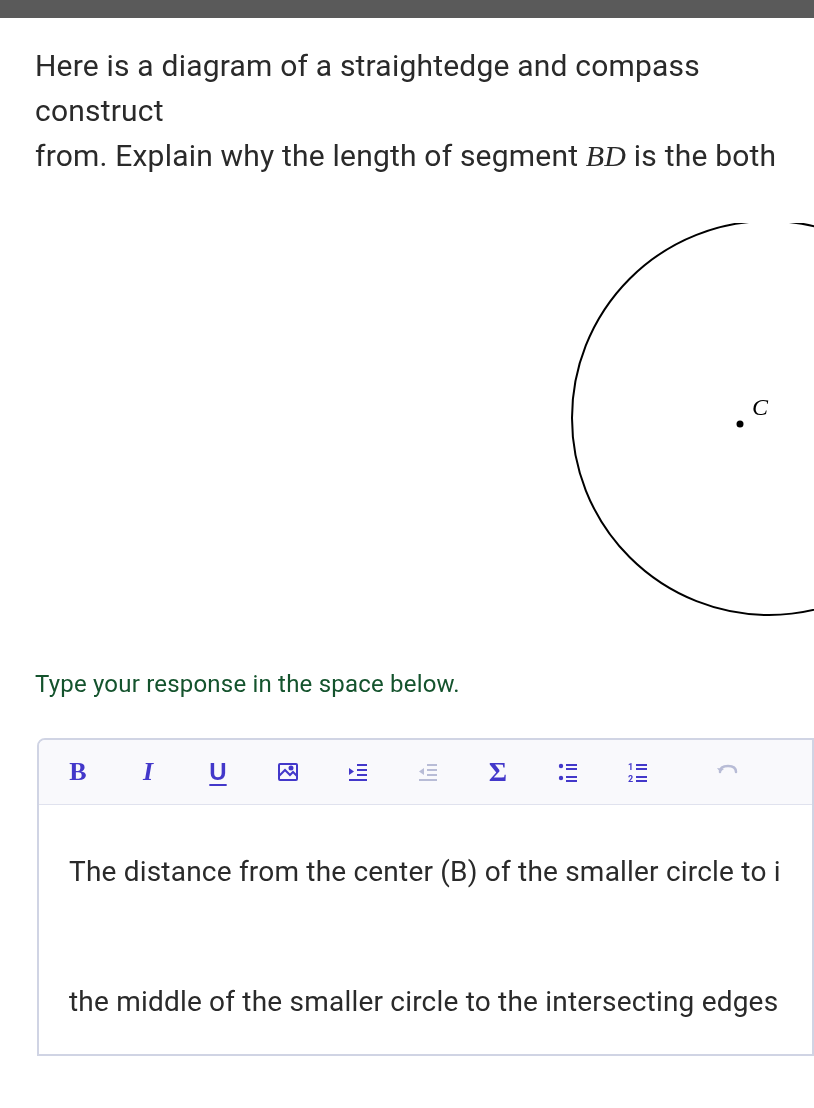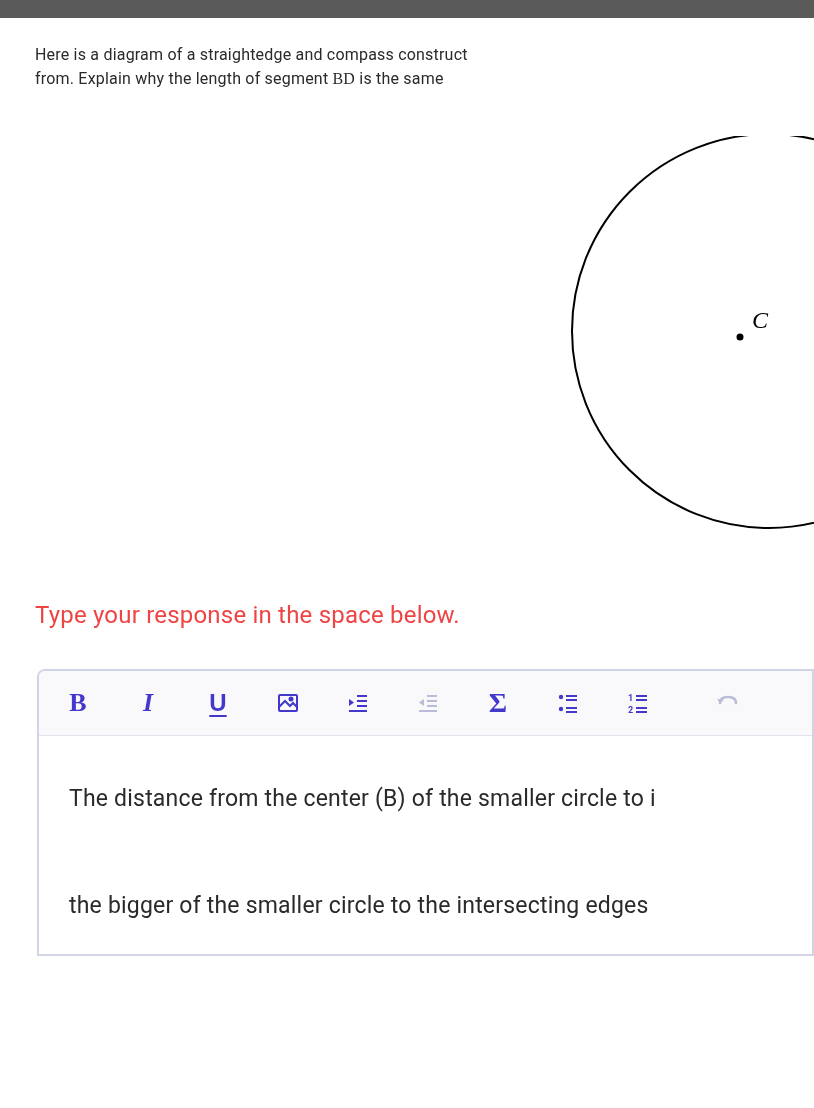--- a/index.html
+++ b/index.html
@@ -15,42 +15,43 @@
       overflow: hidden;
     }
     .top-bar {
       height: 18px;
       background: #5a5a5a;
     }
     .content {
       padding: 25px 0 0 35px;
     }
     .question-text {
-      font-size: 16px;
+      font-size: 30px;
       color: #2a2a2a;
       line-height: 1.5;
       letter-spacing: 0.2px;
     }
     .math-var {
       font-family: "Times New Roman", serif;
+      font-style: italic;
     }
     .diagram-area {
       position: relative;
       height: 470px;
       margin-top: 20px;
     }
     .diagram-svg {
       position: absolute;
       right: -180px;
       top: 25px;
     }
     .instruction {
       font-size: 24px;
-      color: #ef4444;
-      margin-top: 20px;
+      color: #14532d;
+      margin-top: 2px;
       letter-spacing: 0.2px;
     }
     .editor-wrap {
       margin-top: 40px;
       margin-left: 2px;
       border: 2px solid #d0d4e4;
       border-radius: 8px 0 0 0;
       overflow: hidden;
     }
     .toolbar {
@@ -95,35 +96,35 @@
       text-decoration: underline;
       text-underline-offset: 4px;
     }
     .sigma-btn {
       font-family: "Times New Roman", serif;
       font-weight: bold;
       font-size: 28px;
     }
     .editor-body {
       padding: 45px 25px 30px 30px;
-      font-size: 23px;
+      font-size: 28px;
       color: #2a2a2a;
       line-height: 1.55;
       letter-spacing: 0.2px;
     }
   </style>
 </head>
 <body>
 
 <div class="top-bar"></div>
 
 <div class="content">
   <div class="question-text">
     <span>Here is a diagram of a straightedge and compass construct</span><br>
-    <span>from. Explain why the length of segment </span><span class="math-var">BD</span><span> is the same</span>
+    <span>from. Explain why the length of segment </span><span class="math-var">BD</span><span> is the both</span>
   </div>
 
   <div class="diagram-area">
     <svg class="diagram-svg" width="450" height="430">
       <circle cx="225" cy="195" r="197" fill="none" stroke="#000" stroke-width="2"></circle>
       <circle cx="196" cy="201" r="3.5" fill="#000"></circle>
       <text x="208" y="192" font-family="Times New Roman, serif" font-style="italic" font-size="24" fill="#000">C</text>
     </svg>
   </div>
 
@@ -184,16 +185,16 @@
         <svg viewBox="0 0 24 24" fill="none" stroke="currentColor" stroke-width="2.5">
           <path d="M4 12 Q4 6 12 6 Q20 6 20 12" stroke-linecap="round"></path>
           <path d="M8 9 L4 12 L1 8" fill="currentColor" stroke="none"></path>
         </svg>
       </div>
     </div>
     <div class="editor-body">
       <span>The distance from the center (B) of the smaller circle to i</span><br>
       <br>
       <br>
-      <span>the bigger of the smaller circle to the intersecting edges</span><br>
+      <span>the middle of the smaller circle to the intersecting edges</span><br>
     </div>
   </div>
 </div>
 
 </body></html>

